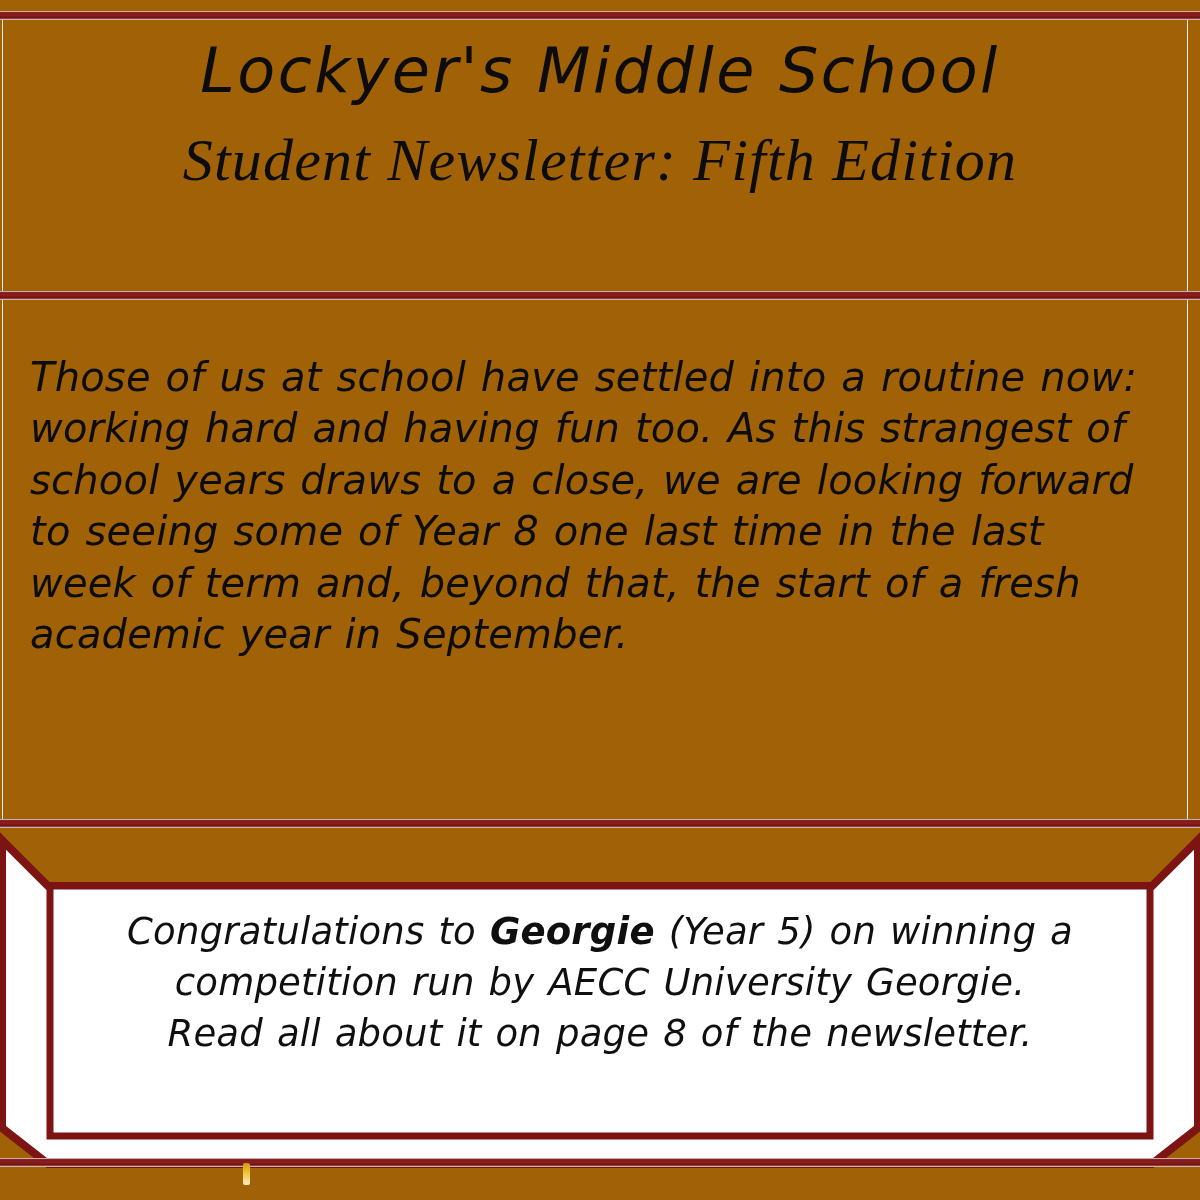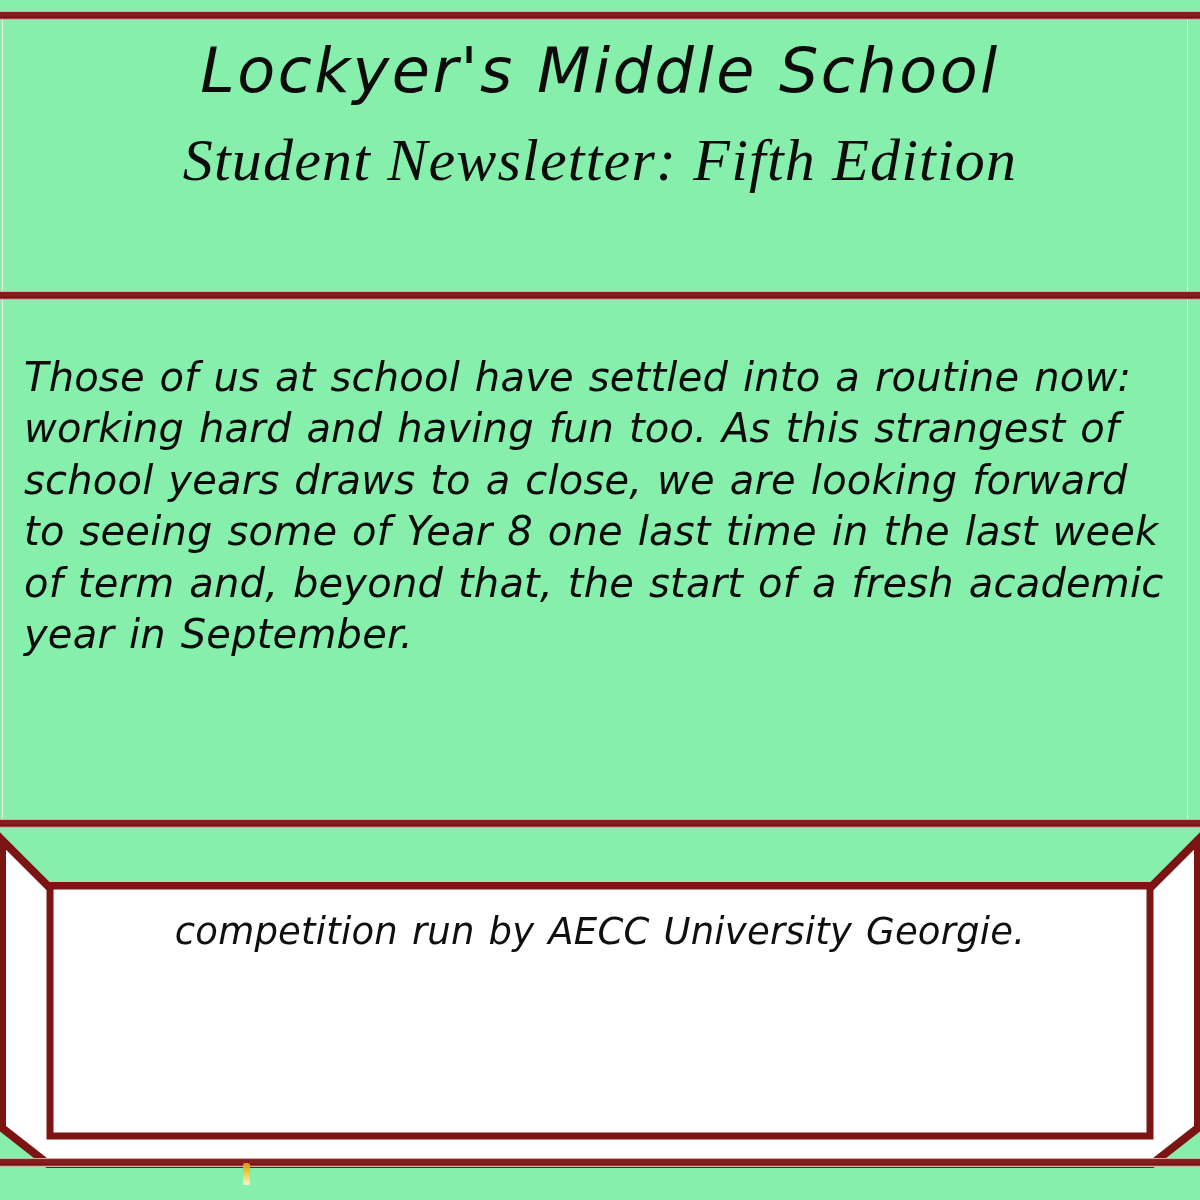--- a/index.html
+++ b/index.html
@@ -9,21 +9,21 @@
     height: 1200px;
     background: #ffffff;
     font-family: "DejaVu Sans", sans-serif;
     overflow: hidden;
   }
 
   #page {
     position: relative;
     width: 1200px;
     height: 1200px;
-    background: #86efac;
+    background: #a16207;
   }
 
   
   .rule {
     position: absolute;
     left: 0;
     width: 1200px;
     height: 9px;
     background: linear-gradient(
         to bottom,
@@ -84,21 +84,21 @@
     font-family: Liberation Serif, serif;
   }
 
   
   #body-block {
     position: absolute;
     left: 0;
     top: 300px;
     width: 1200px;
     height: 519px;
-    padding: 52px 36px 0 24px;
+    padding: 52px 36px 0 30px;
   }
 
   #intro-paragraph {
     font-size: 40px;
     line-height: 1.285;
     font-style: italic;
     color: #0d0c0c;
     letter-spacing: 0.2px;
     text-align: left;
     word-spacing: 2px;
@@ -183,20 +183,22 @@
 
   <div id="ribbon">
     <svg width="1200" height="342" viewBox="0 0 1200 342">
 
       <polygon points="2,12 48,58 1152,58 1198,12 1198,300 1152,336 48,336 2,300" fill="#ffffff" stroke="#7d1414" stroke-width="8" stroke-linejoin="miter"></polygon>
 
       <rect x="50" y="58" width="1100" height="250" fill="#ffffff" stroke="#7d1414" stroke-width="7"></rect>
     </svg>
 
     <div id="ribbon-text">
+      <div><span>Congratulations to </span><b>Georgie</b><span> (Year 5) on winning a</span></div>
       <div>competition run by AECC University Georgie.</div>
+      <div>Read all about it on page 8 of the newsletter.</div>
     </div>
   </div>
 
   <div id="rule-bottom"></div>
   <div id="accent-mark"></div>
 
 </div>
 
 </body></html>

